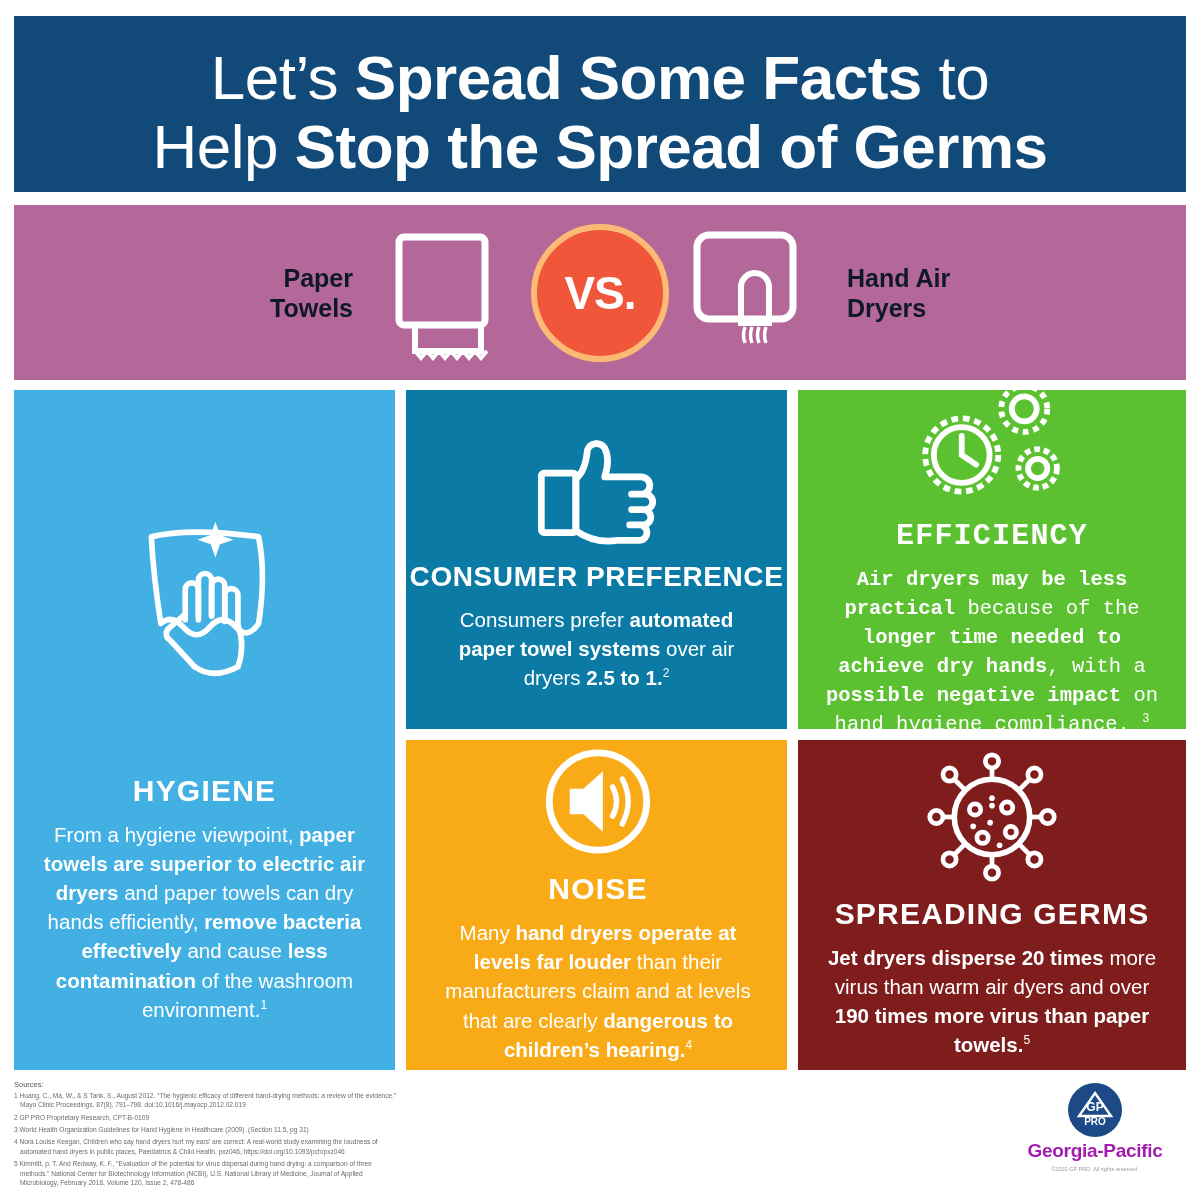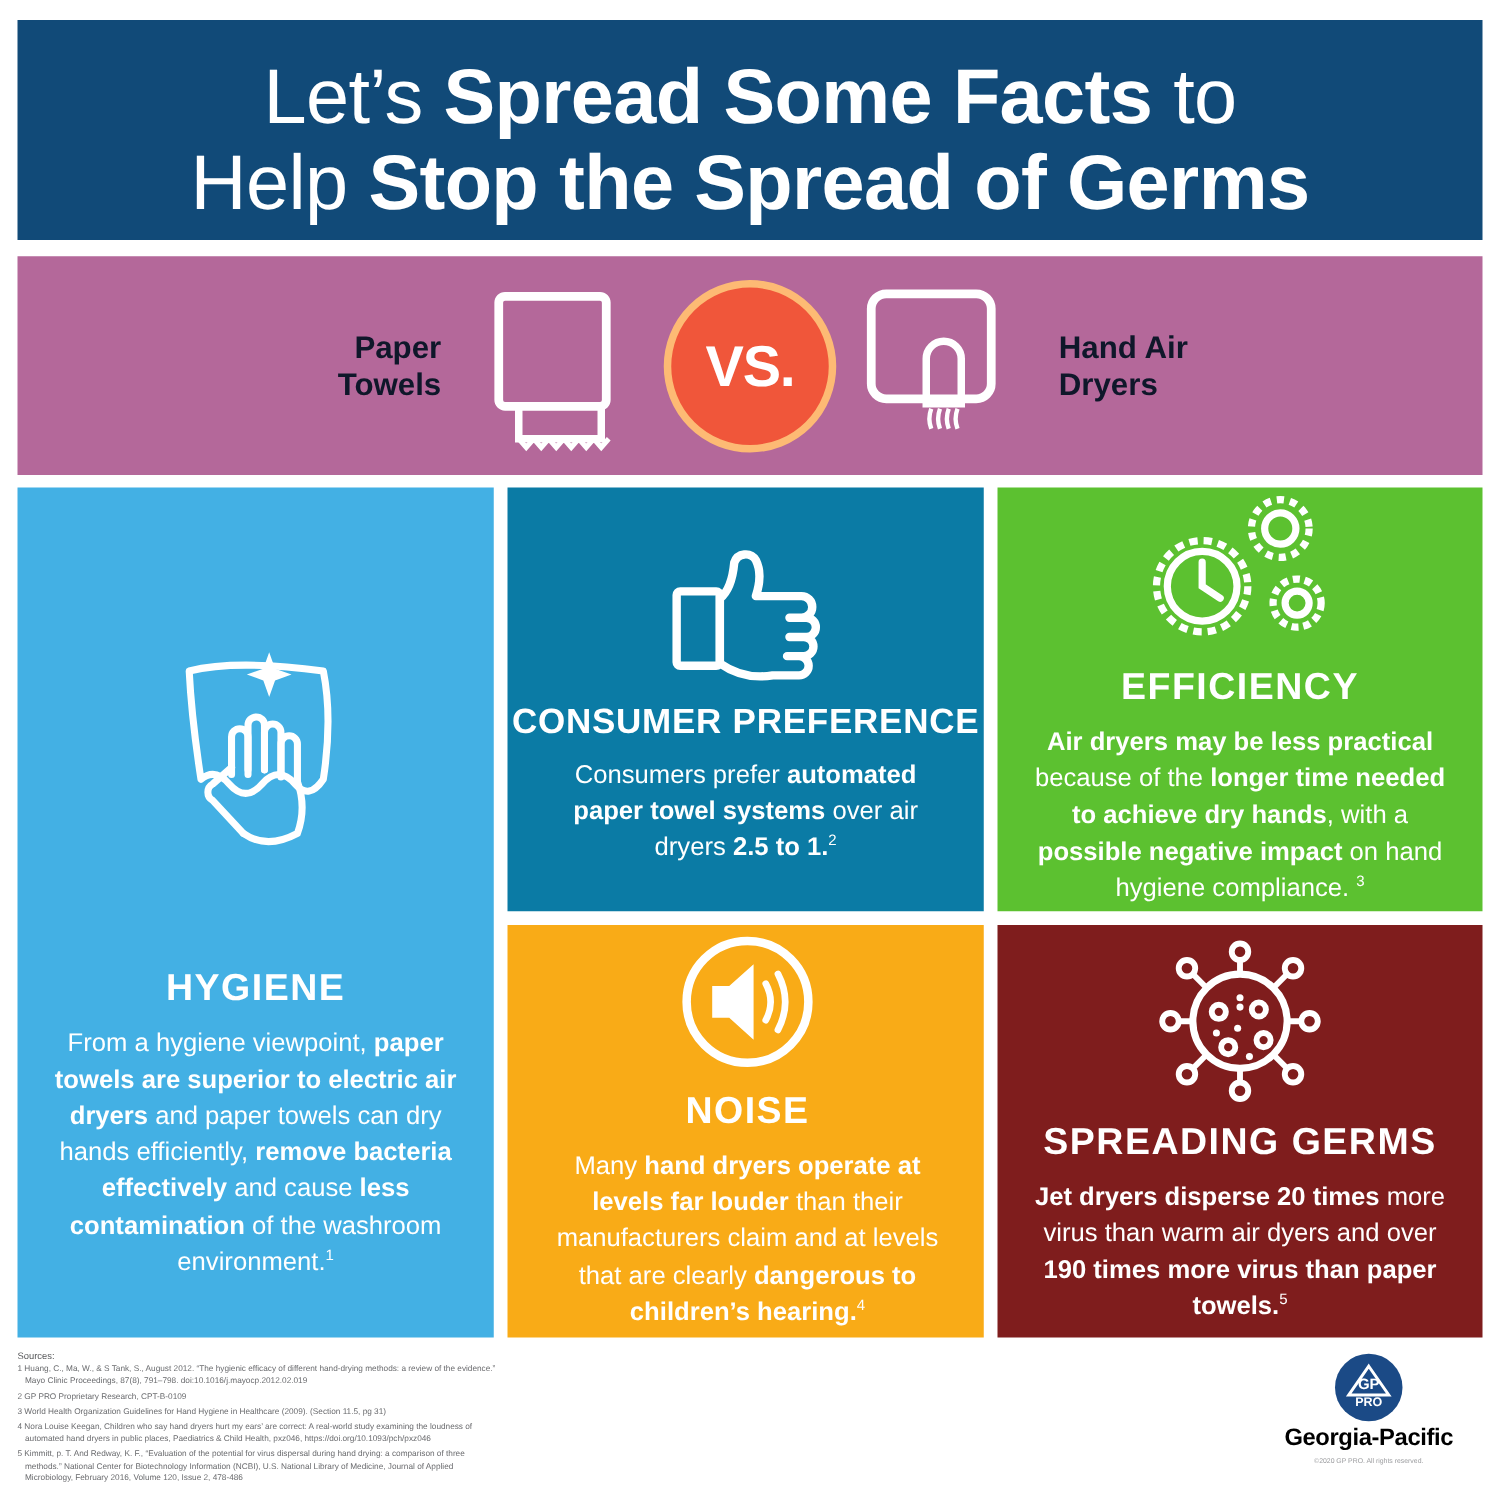--- a/index.html
+++ b/index.html
@@ -59,21 +59,21 @@
     flex: none;
     position: relative; z-index: 4;
   }
 
   
   .grid { position: absolute; left: 14px; top: 390px; width: 1172px; height: 680px; }
   .panel { position: absolute; padding: 18px 26px; color: #ffffff; }
 
   .p-hygiene   { left: 0;    top: 0;   width: 381px; height: 680px; background: #43b0e4; }
   .p-consumer  { left: 392px; top: 0;   width: 381px; height: 339px; background: #0b7ba5; }
-  .p-efficiency{ left: 784px; top: 0;   width: 388px; height: 339px; background: #5cc130; }
+  .p-efficiency{ left: 784px; top: 0;   width: 388px; height: 339px; background: #5cc130; font-family: Liberation Mono, monospace; }
   .p-noise     { left: 392px; top: 350px; width: 381px; height: 330px; background: #f9ab17; padding-left: 29px; }
   .p-germs     { left: 784px; top: 350px; width: 388px; height: 330px; background: #7f1d1d; }
 
   .panel-inner {
     width: 100%; height: 100%;
     display: flex; flex-direction: column;
     align-items: center; justify-content: center;
   }
 
   .icon-wrap { display:flex; align-items:center; justify-content:center; margin-bottom: 14px; }
@@ -100,21 +100,21 @@
   .source-item {
     font-size: 6.6px; line-height: 1.42; color: #6a6b6e;
     margin-bottom: 3px; max-width: 620px;
   }
   .source-item .ind { display:block; padding-left: 6px; }
 
   .logo-block {
     position: absolute; right: 6px; top: 2px;
     width: 170px; display:flex; flex-direction:column; align-items:center;
   }
-  .logo-name { font-size: 19px; font-weight: 700; color: #000000; letter-spacing: -0.3px; margin-top: 2px; }
+  .logo-name { font-size: 19px; font-weight: 700; color: #a21caf; letter-spacing: -0.3px; margin-top: 2px; }
   .logo-legal { font-size: 5.5px; color: #9a9b9e; margin-top: 4px; text-align:center; }
 </style>
 </head>
 <body>
 
 <div class="page">
 
   <div class="header">
     <div class="header-line">
       <span>Let’s </span><b>Spread Some Facts</b><span> to</span>

